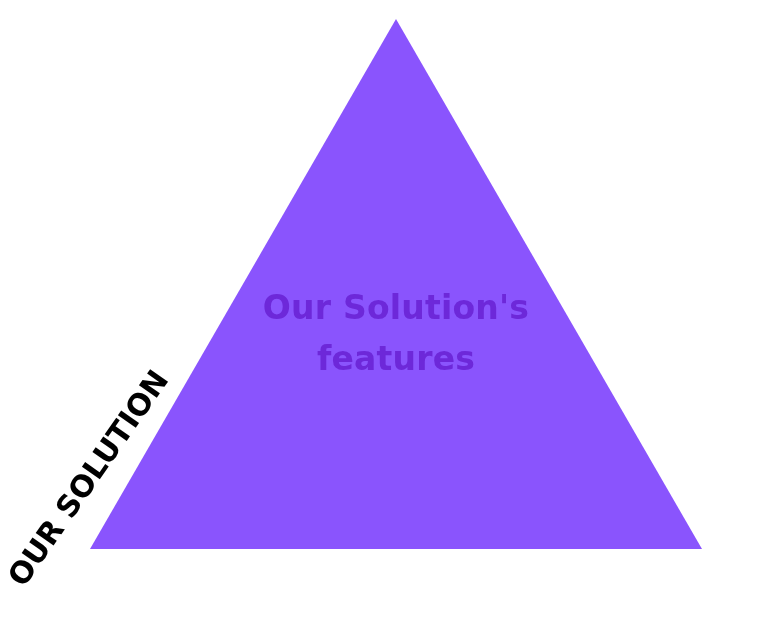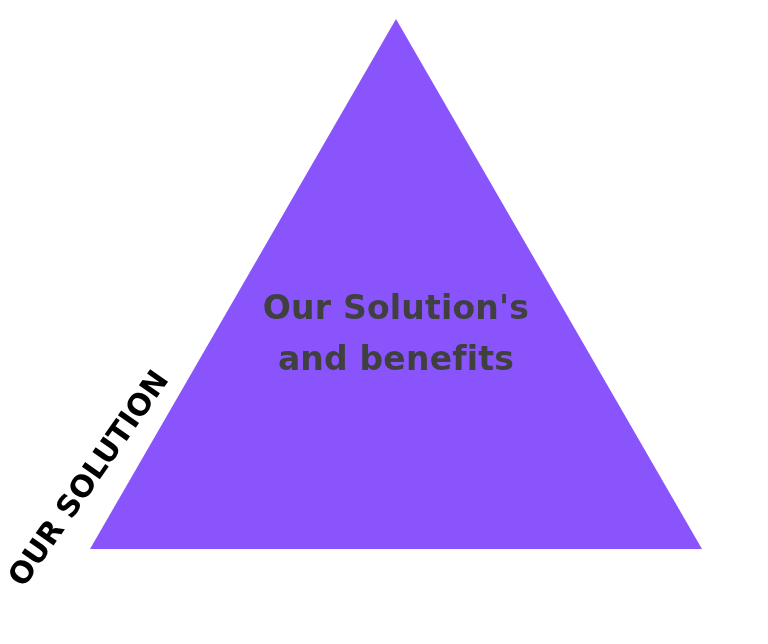--- a/index.html
+++ b/index.html
@@ -24,21 +24,21 @@
     .center-text {
       position: absolute;
       left: 246px;
       top: 282px;
       width: 300px;
       text-align: center;
       font-family: "DejaVu Sans", sans-serif;
       font-weight: bold;
       font-size: 33px;
       line-height: 51px;
-      color: #404040;
+      color: #6d28d9;
       letter-spacing: 0.2px;
     }
     .center-text div {
       white-space: nowrap;
     }
     .side-label {
       position: absolute;
       left: 88px;
       top: 478px;
       transform: translate(-50%, -50%) rotate(-55deg);
@@ -53,17 +53,17 @@
 </head>
 <body>
 
 <div class="canvas">
   <svg class="triangle-svg" viewBox="0 0 768 644">
     <polygon points="396,19 702,549 90,549" fill="#8a54fd"></polygon>
   </svg>
 
   <div class="center-text">
     <div>Our Solution's</div>
-    <div>and benefits</div>
+    <div>features</div>
   </div>
 
   <div class="side-label">OUR SOLUTION</div>
 </div>
 
 </body></html>

